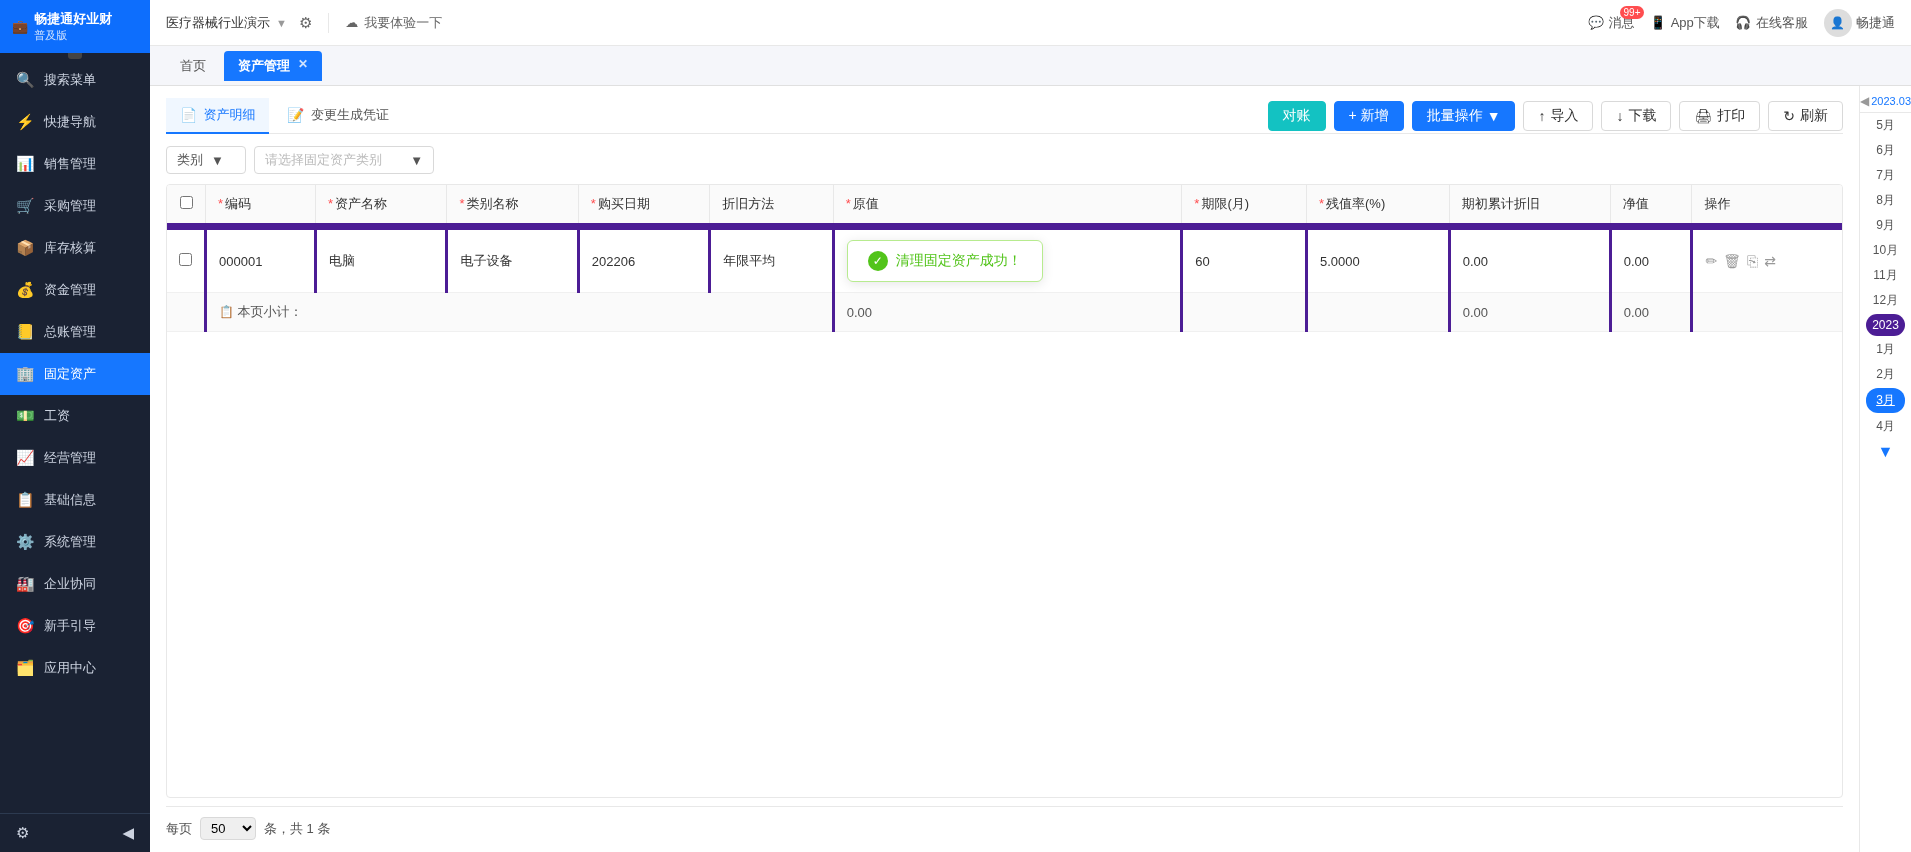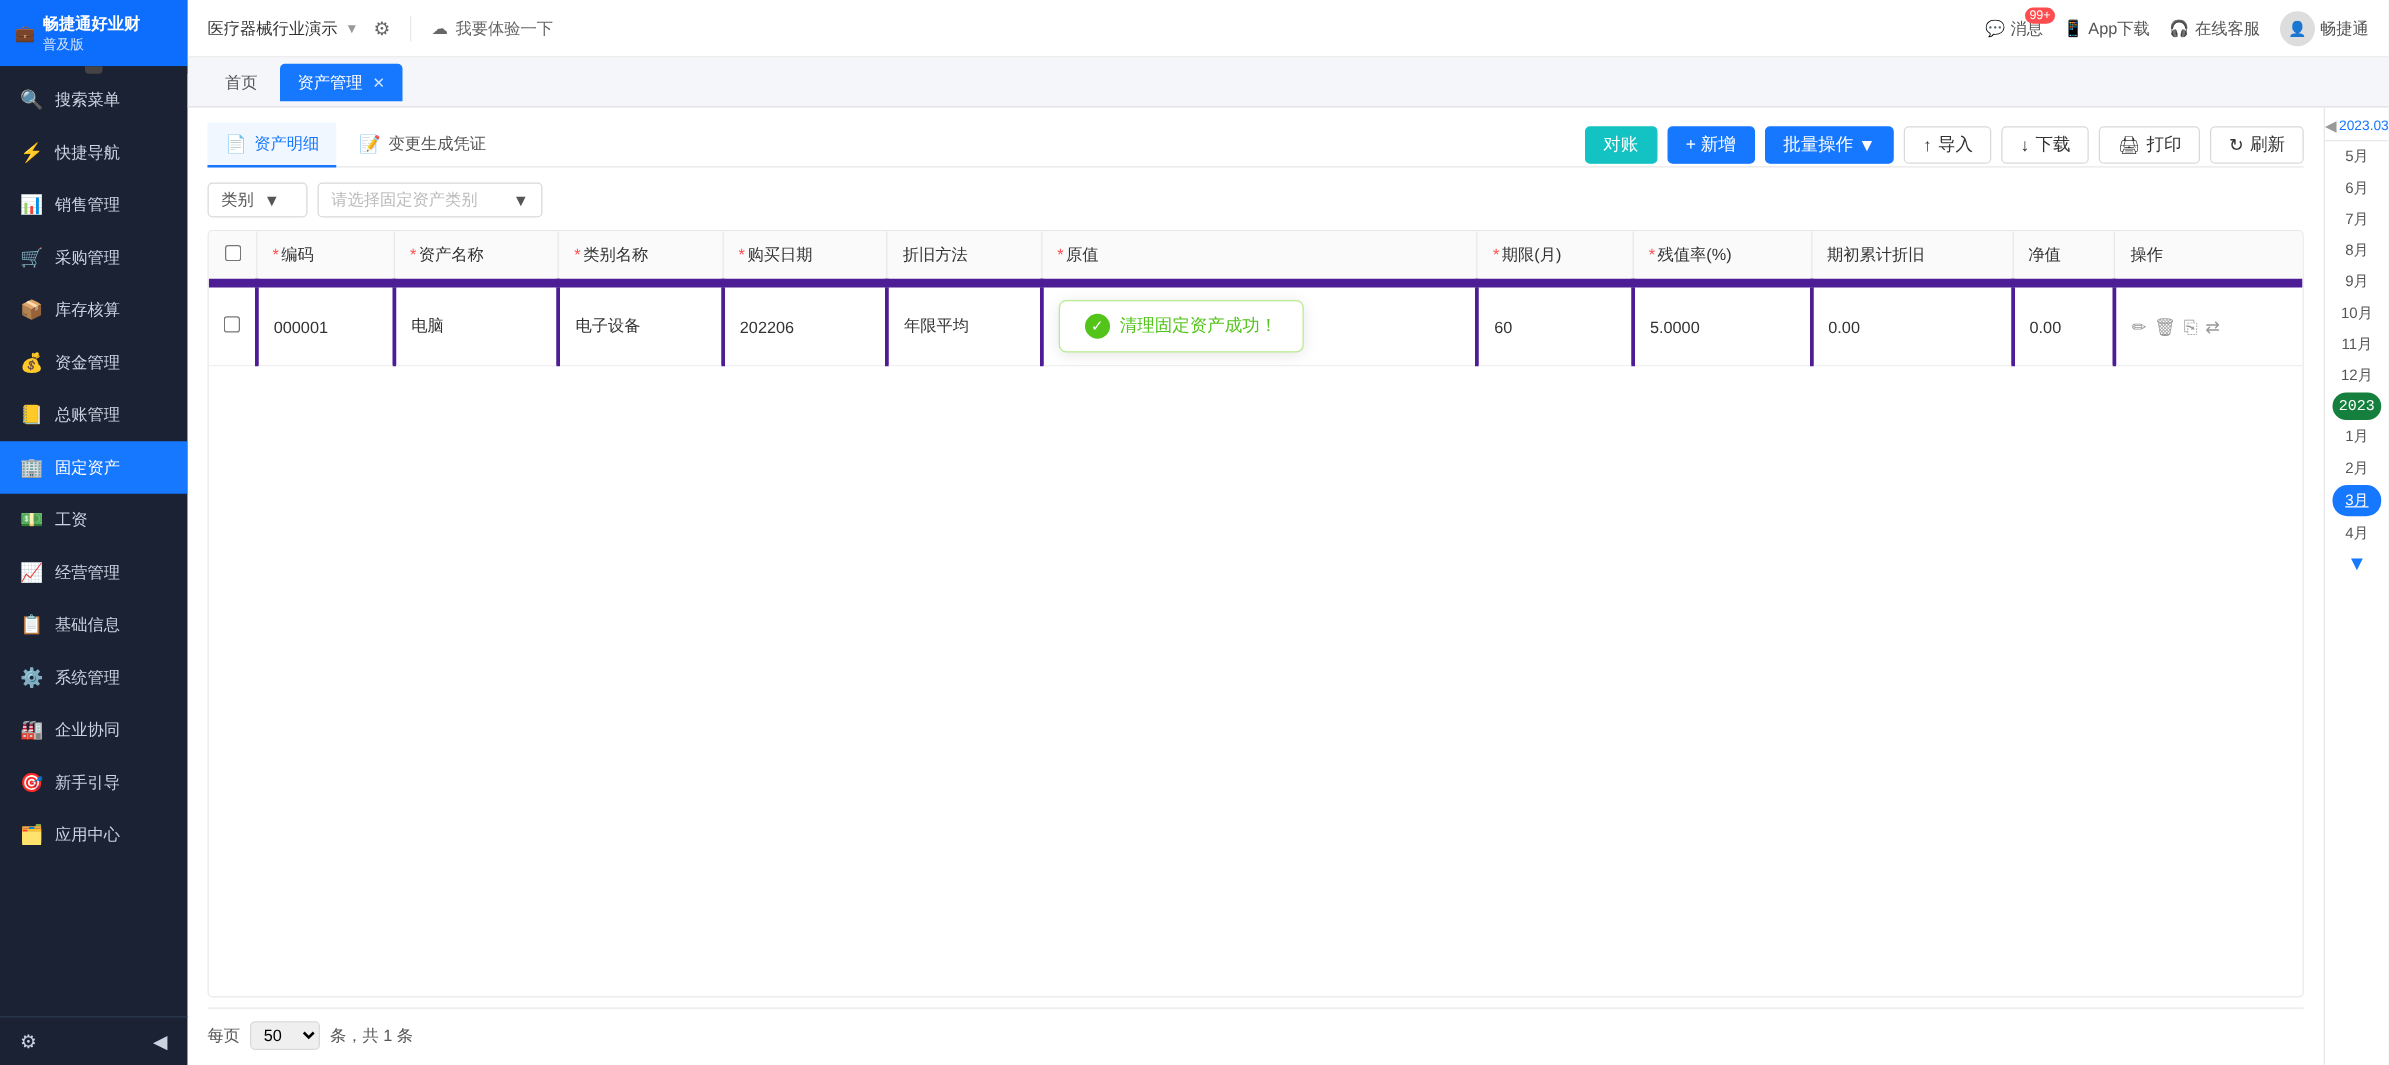--- a/index.html
+++ b/index.html
@@ -154,23 +154,23 @@
       cursor: pointer;
       border-radius: 4px 4px 0 0;
     }
     .tab-active {
       background: #1677ff;
       color: #fff;
       padding: 6px 14px;
       font-size: 13px;
       border-radius: 4px 4px 0 0;
       display: flex;
-      align-items: center;
       gap: 8px;
       cursor: pointer;
+      font-weight: bold;
     }
     .tab-close {
       color: rgba(255,255,255,0.8);
       cursor: pointer;
       font-size: 12px;
     }
 
     
     .content-area {
       flex: 1;
@@ -378,26 +378,25 @@
       color: #555;
       padding: 4px 0;
       text-align: center;
       cursor: pointer;
       width: 100%;
       display: flex;
       align-items: center;
       justify-content: center;
     }
     .month-item.current-year {
-      background: #15803d;
+      background: #4c1d95;
       color: #fff;
       border-radius: 12px;
       margin: 1px 6px;
       width: calc(100% - 12px);
-      font-family: Liberation Mono, monospace;
     }
     .month-item.active-month {
       background: #1677ff;
       color: #fff;
       border-radius: 12px;
       margin: 1px 6px;
       width: calc(100% - 12px);
       text-decoration: underline;
     }
     .down-arrow-btn {
@@ -643,20 +642,33 @@
               <td>0.00</td>
               <td>
                 <div class="action-icons">
                   <span class="action-icon">✏</span>
                   <span class="action-icon">🗑</span>
                   <span class="action-icon">⎘</span>
                   <span class="action-icon">⇄</span>
                 </div>
               </td>
             </tr>
+            <tr class="subtotal-row">
+              <td class="checkbox-cell"></td>
+              <td colspan="5">
+                <span style="color:#1677ff;font-size:12px;">📋</span>
+                <span>本页小计：</span>
+              </td>
+              <td>0.00</td>
+              <td></td>
+              <td></td>
+              <td>0.00</td>
+              <td>0.00</td>
+              <td></td>
+            </tr>
           </tbody>
         </table>
       </div>
 
       <div class="pagination-bar">
         <span>每页</span>
         <select class="page-select">
           <option>50</option>
           <option>100</option>
           <option>200</option>

